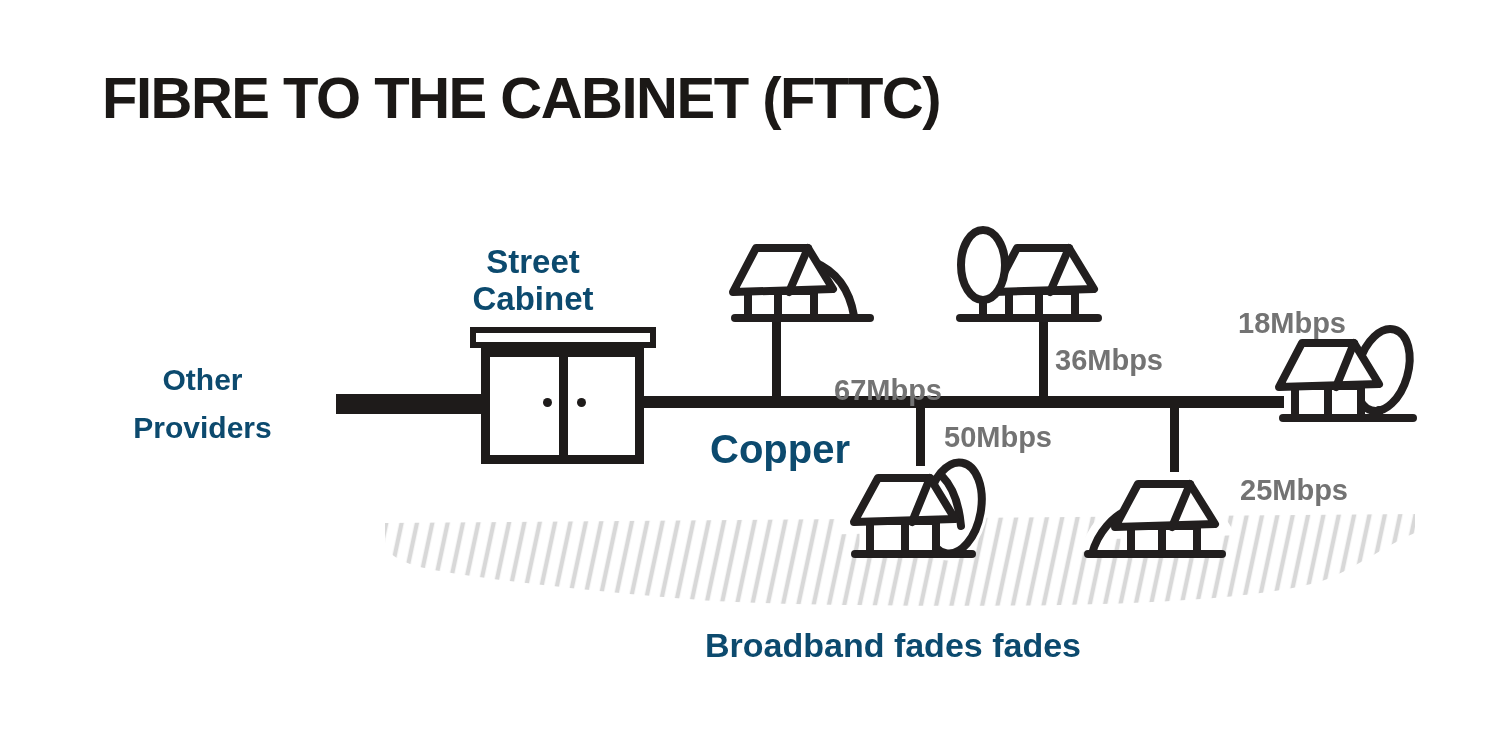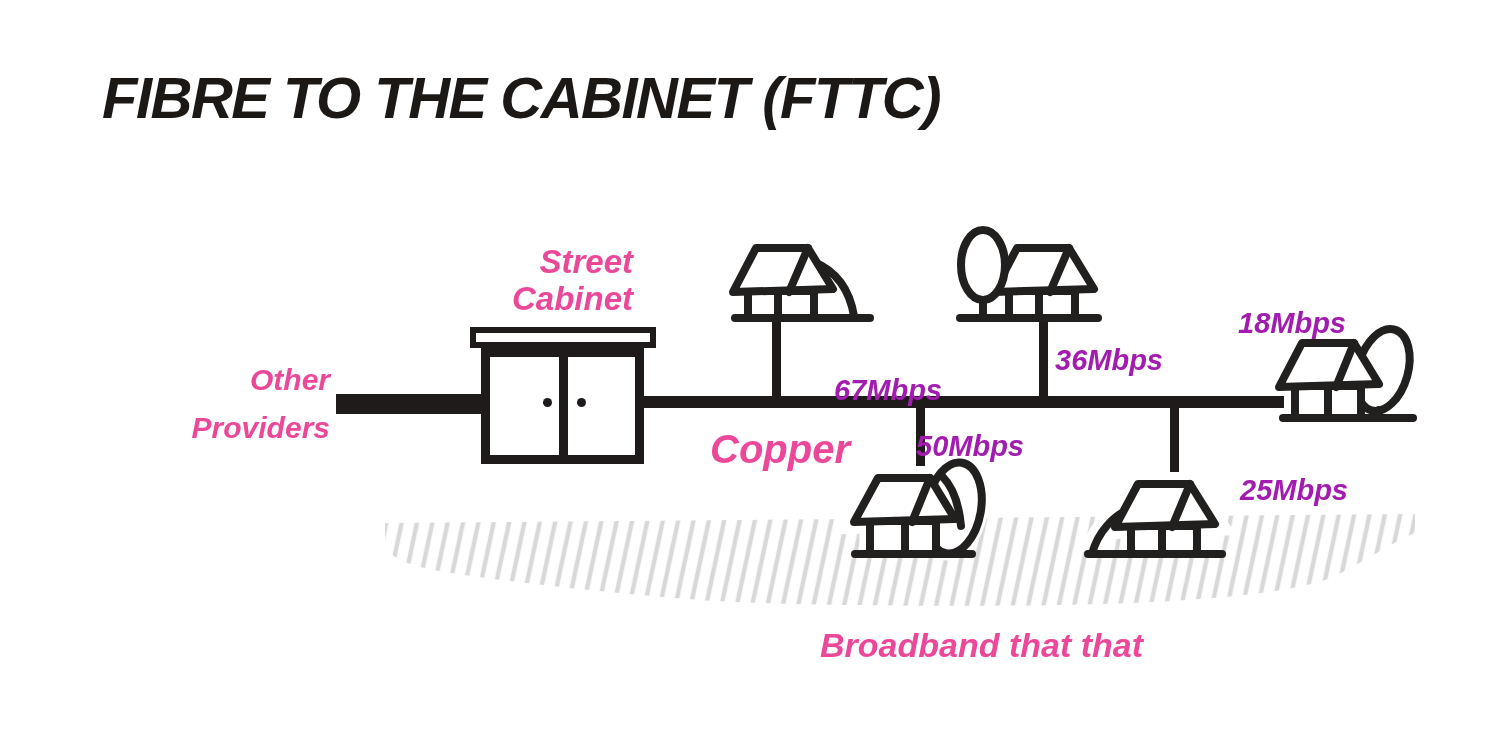--- a/index.html
+++ b/index.html
@@ -1,32 +1,32 @@
 <!DOCTYPE html>
 <html><head>
 <meta charset="utf-8">
 <style>
   html,body{margin:0;padding:0;background:#fff;}
   #stage{
     position:relative;width:1500px;height:747px;background:#ffffff;
-    font-family:"Liberation Sans",sans-serif;color:#221f1f;overflow:hidden;font-style:italic;
+    font-family:"Liberation Sans",sans-serif;color:#221f1f;overflow:hidden;
   }
   .abs{position:absolute;}
   #title{
     left:102px;top:64px;width:1100px;
     font-size:58px;font-weight:900;letter-spacing:-1.5px;color:#1b1816;
     white-space:nowrap;
   }
-  .lbl{position:absolute;font-weight:bold;color:#ec4899;text-align:right;}
+  .lbl{position:absolute;font-weight:bold;color:#0c4a6e;text-align:center;}
   #other-providers{left:75px;top:356px;width:255px;font-size:30px;line-height:48px;}
   #cabinet-label{left:433px;top:243px;width:200px;font-size:33px;line-height:37px;}
   #fibre-label{left:330px;top:427px;width:125px;font-size:32px;}
   #copper-label{left:710px;top:427px;width:140px;font-size:40px;}
   #ground-caption{left:643px;top:626px;width:500px;font-size:34px;}
-  .speed{position:absolute;font-weight:bold;font-size:29px;color:#a21caf;white-space:nowrap;}
+  .speed{position:absolute;font-weight:bold;font-size:29px;color:#737373;white-space:nowrap;}
   .bar{position:absolute;background:#1e1b1a;}
   
   #cabinet-lid{left:470px;top:327px;width:186px;height:21px;border:6px solid #1e1b1a;background:#fff;box-sizing:border-box;}
   #cabinet-body{left:481px;top:348px;width:163px;height:116px;border:9px solid #1e1b1a;background:#fff;box-sizing:border-box;}
   #cabinet-divider{position:absolute;left:69px;top:0;width:9px;height:98px;background:#1e1b1a;}
   .handle-dot{position:absolute;width:9px;height:9px;border-radius:50%;background:#1e1b1a;}
   
   .icon{position:absolute;overflow:visible;}
   .icon .ink{stroke:#221f1f;fill:none;stroke-linejoin:round;stroke-linecap:round;stroke-width:8;}
   .icon .fill{fill:#ffffff;}
@@ -93,21 +93,21 @@
     <path class="halo" d="M4 70 L28 26 H80 L105 67 Z" stroke-width="24"></path>
     <rect class="halo" x="10" y="62" width="104" height="40"></rect>
     <ellipse class="ink fill" cx="104" cy="56" rx="27" ry="46" transform="rotate(10 104 56)"></ellipse>
     <path class="ink" d="M92 24 C103 35 109 52 111 74" stroke-width="6"></path>
     <line class="ink" x1="5" y1="102" x2="122" y2="102" stroke-width="10"></line>
     <path class="ink fill" d="M20 69 H86 V102 H20 Z"></path>
     <line class="ink" x1="55" y1="71" x2="55" y2="102"></line>
     <path class="ink fill" d="M4 70 L28 26 H80 L105 67 Z"></path>
     <line class="ink" x1="80" y1="26" x2="62" y2="70"></line>
   </svg>
-  <div class="speed" style="left:916px;top:421px;margin-top:9px;">50Mbps</div>
+  <div class="speed" style="left:944px;top:421px;">50Mbps</div>
 
   <svg class="icon" style="left:1085px;top:472px;" width="142" height="88" viewBox="0 0 142 88">
     <path class="halo" d="M48 36 C28 42 12 62 7 82" fill="none" stroke-width="24"></path>
     <path class="halo" d="M30 55 L53 12 H105 L130 52 Z" stroke-width="24"></path>
     <rect class="halo" x="36" y="48" width="100" height="34"></rect>
     <path class="ink" d="M48 36 C28 42 12 62 7 82"></path>
     <line class="ink" x1="3" y1="82" x2="137" y2="82" stroke-width="10"></line>
     <path class="ink fill" d="M46 54 H112 V82 H46 Z"></path>
     <line class="ink" x1="77" y1="56" x2="77" y2="82"></line>
     <path class="ink fill" d="M30 55 L53 12 H105 L130 52 Z"></path>
@@ -128,15 +128,15 @@
 
   <div id="other-providers" class="lbl">
     <div>Other</div>
     <div>Providers</div>
   </div>
   <div id="cabinet-label" class="lbl">
     <div>Street</div>
     <div>Cabinet</div>
   </div>
   <div id="copper-label" class="lbl">Copper</div>
-  <div id="ground-caption" class="lbl">Broadband that that</div>
+  <div id="ground-caption" class="lbl">Broadband fades fades</div>
 
 </div>
 
 </body></html>

